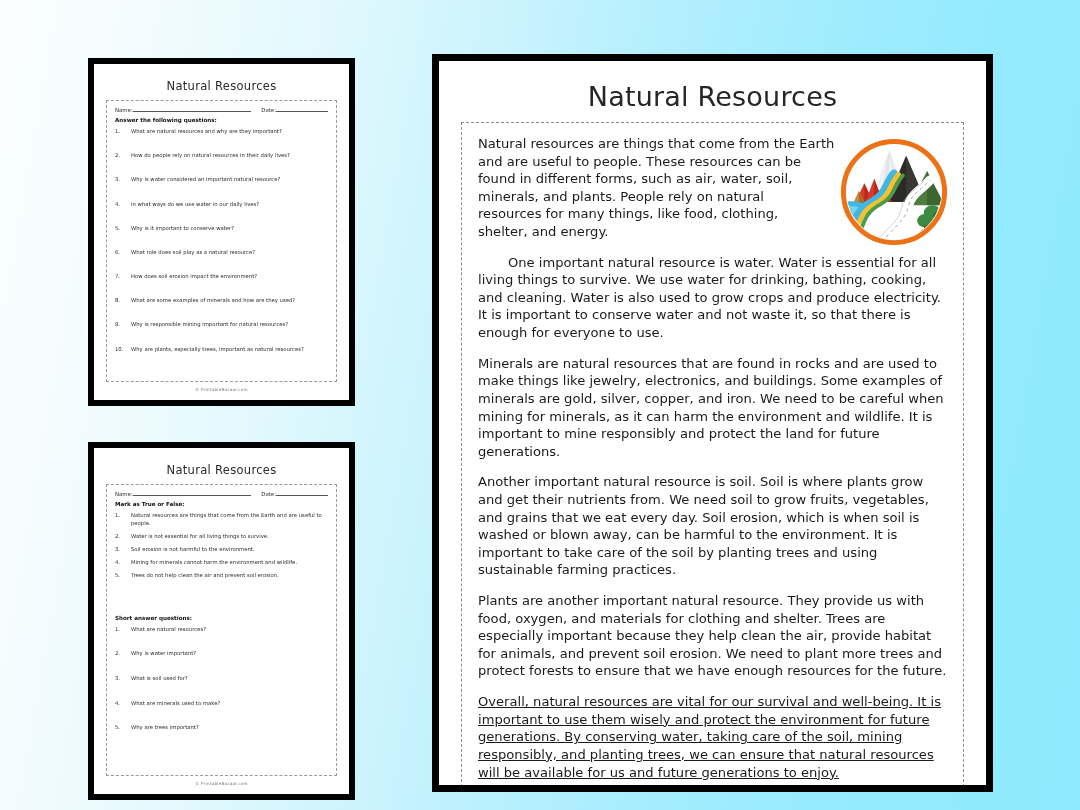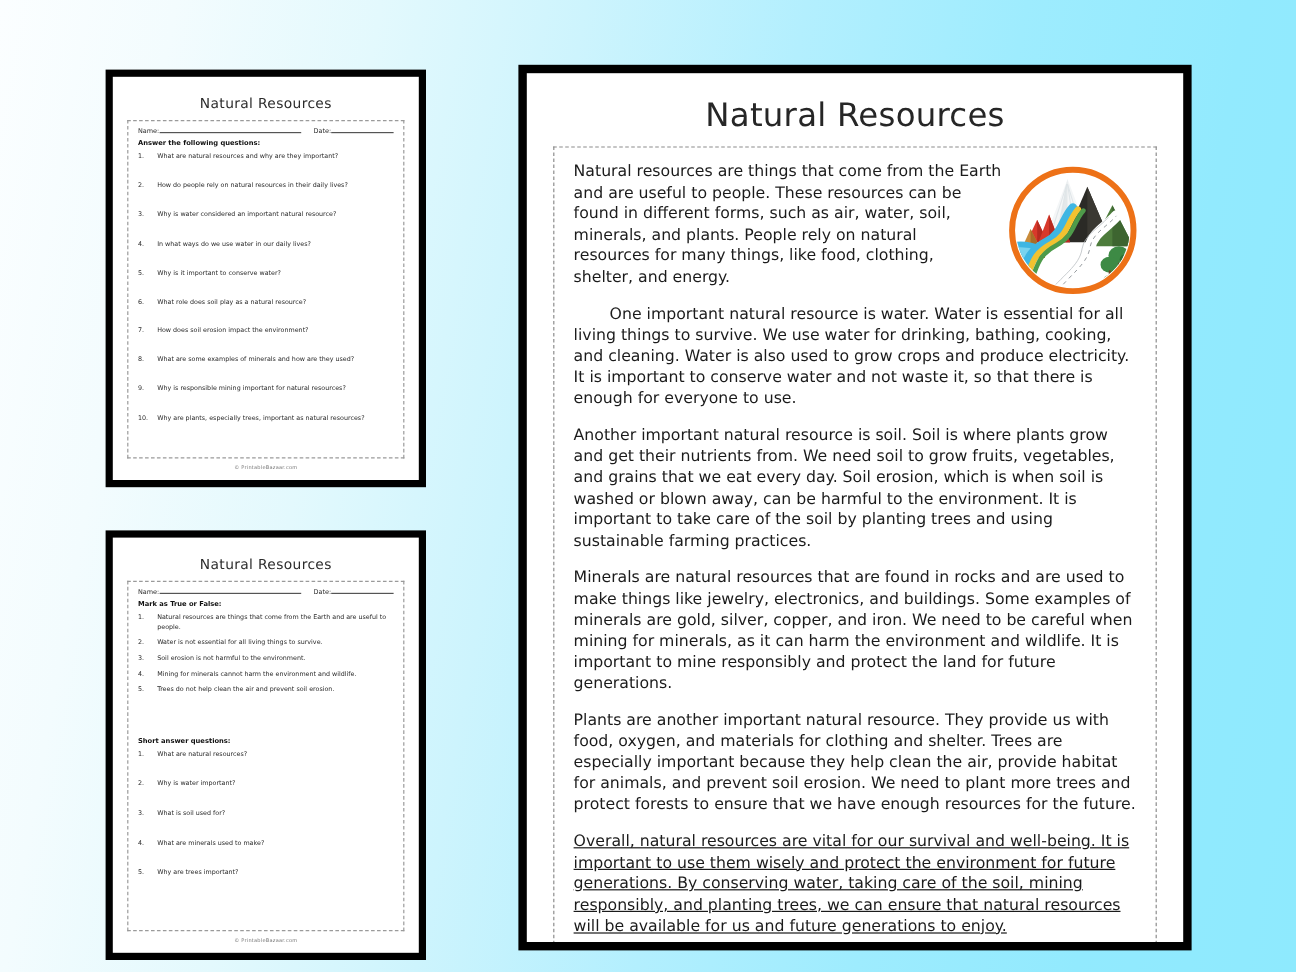--- a/index.html
+++ b/index.html
@@ -360,22 +360,22 @@
                 <line x1="186" y1="162" x2="186" y2="176"></line>
                 <line x1="156" y1="162" x2="156" y2="176"></line>
               </g>
 
               <path d="M196 186 Q176 190 160 200 L200 200 Z" fill="#3fb6e3"></path>
             </g>
           </svg>
 
           <p>Natural resources are things that come from the Earth and are useful to people. These resources can be found in different forms, such as air, water, soil, minerals, and plants. People rely on natural resources for many things, like food, clothing, shelter, and energy.</p>
           <p><span class="indent-lead"></span><span>One important natural resource is water. Water is essential for all living things to survive. We use water for drinking, bathing, cooking, and cleaning. Water is also used to grow crops and produce electricity. It is important to conserve water and not waste it, so that there is enough for everyone to use.</span></p>
+          <p>Minerals are natural resources that are found in rocks and are used to make things like jewelry, electronics, and buildings. Some examples of minerals are gold, silver, copper, and iron. We need to be careful when mining for minerals, as it can harm the environment and wildlife. It is important to mine responsibly and protect the land for future generations.</p>
           <p>Another important natural resource is soil. Soil is where plants grow and get their nutrients from. We need soil to grow fruits, vegetables, and grains that we eat every day. Soil erosion, which is when soil is washed or blown away, can be harmful to the environment. It is important to take care of the soil by planting trees and using sustainable farming practices.</p>
-          <p>Minerals are natural resources that are found in rocks and are used to make things like jewelry, electronics, and buildings. Some examples of minerals are gold, silver, copper, and iron. We need to be careful when mining for minerals, as it can harm the environment and wildlife. It is important to mine responsibly and protect the land for future generations.</p>
           <p>Plants are another important natural resource. They provide us with food, oxygen, and materials for clothing and shelter. Trees are especially important because they help clean the air, provide habitat for animals, and prevent soil erosion. We need to plant more trees and protect forests to ensure that we have enough resources for the future.</p>
           <p class="tight">Overall, natural resources are vital for our survival and well-being. It is important to use them wisely and protect the environment for future generations. By conserving water, taking care of the soil, mining responsibly, and planting trees, we can ensure that natural resources will be available for us and future generations to enjoy.</p>
         </div>
 
       </div>
     </div>
   </div>
 
 </div>
 

